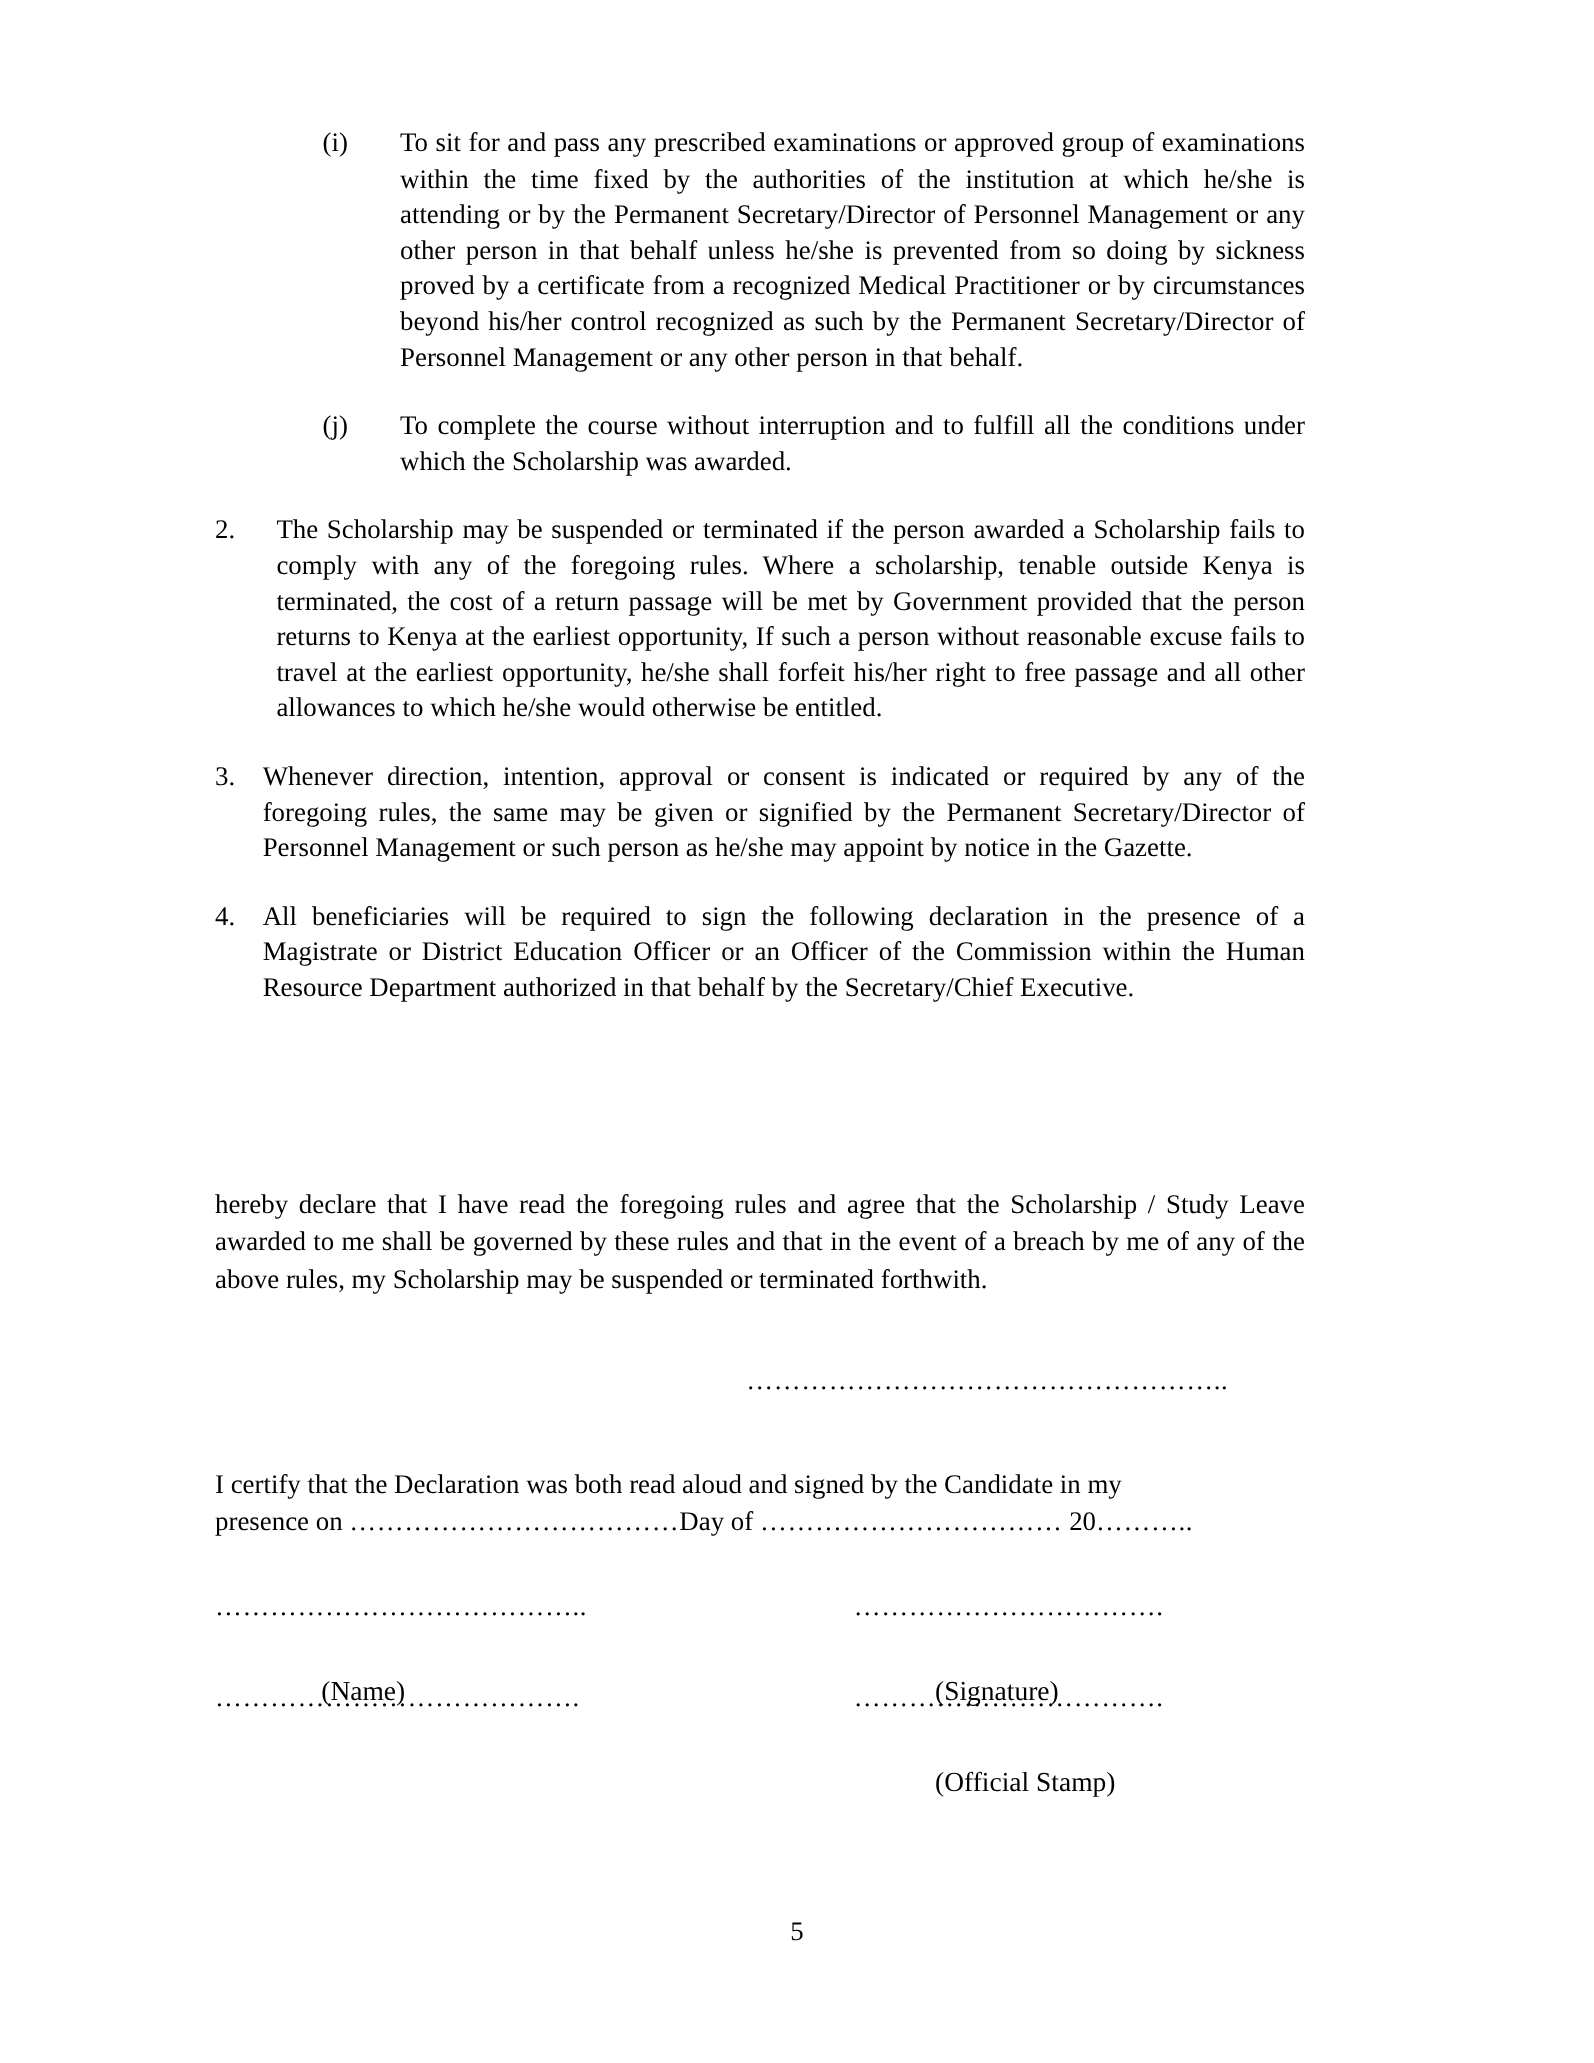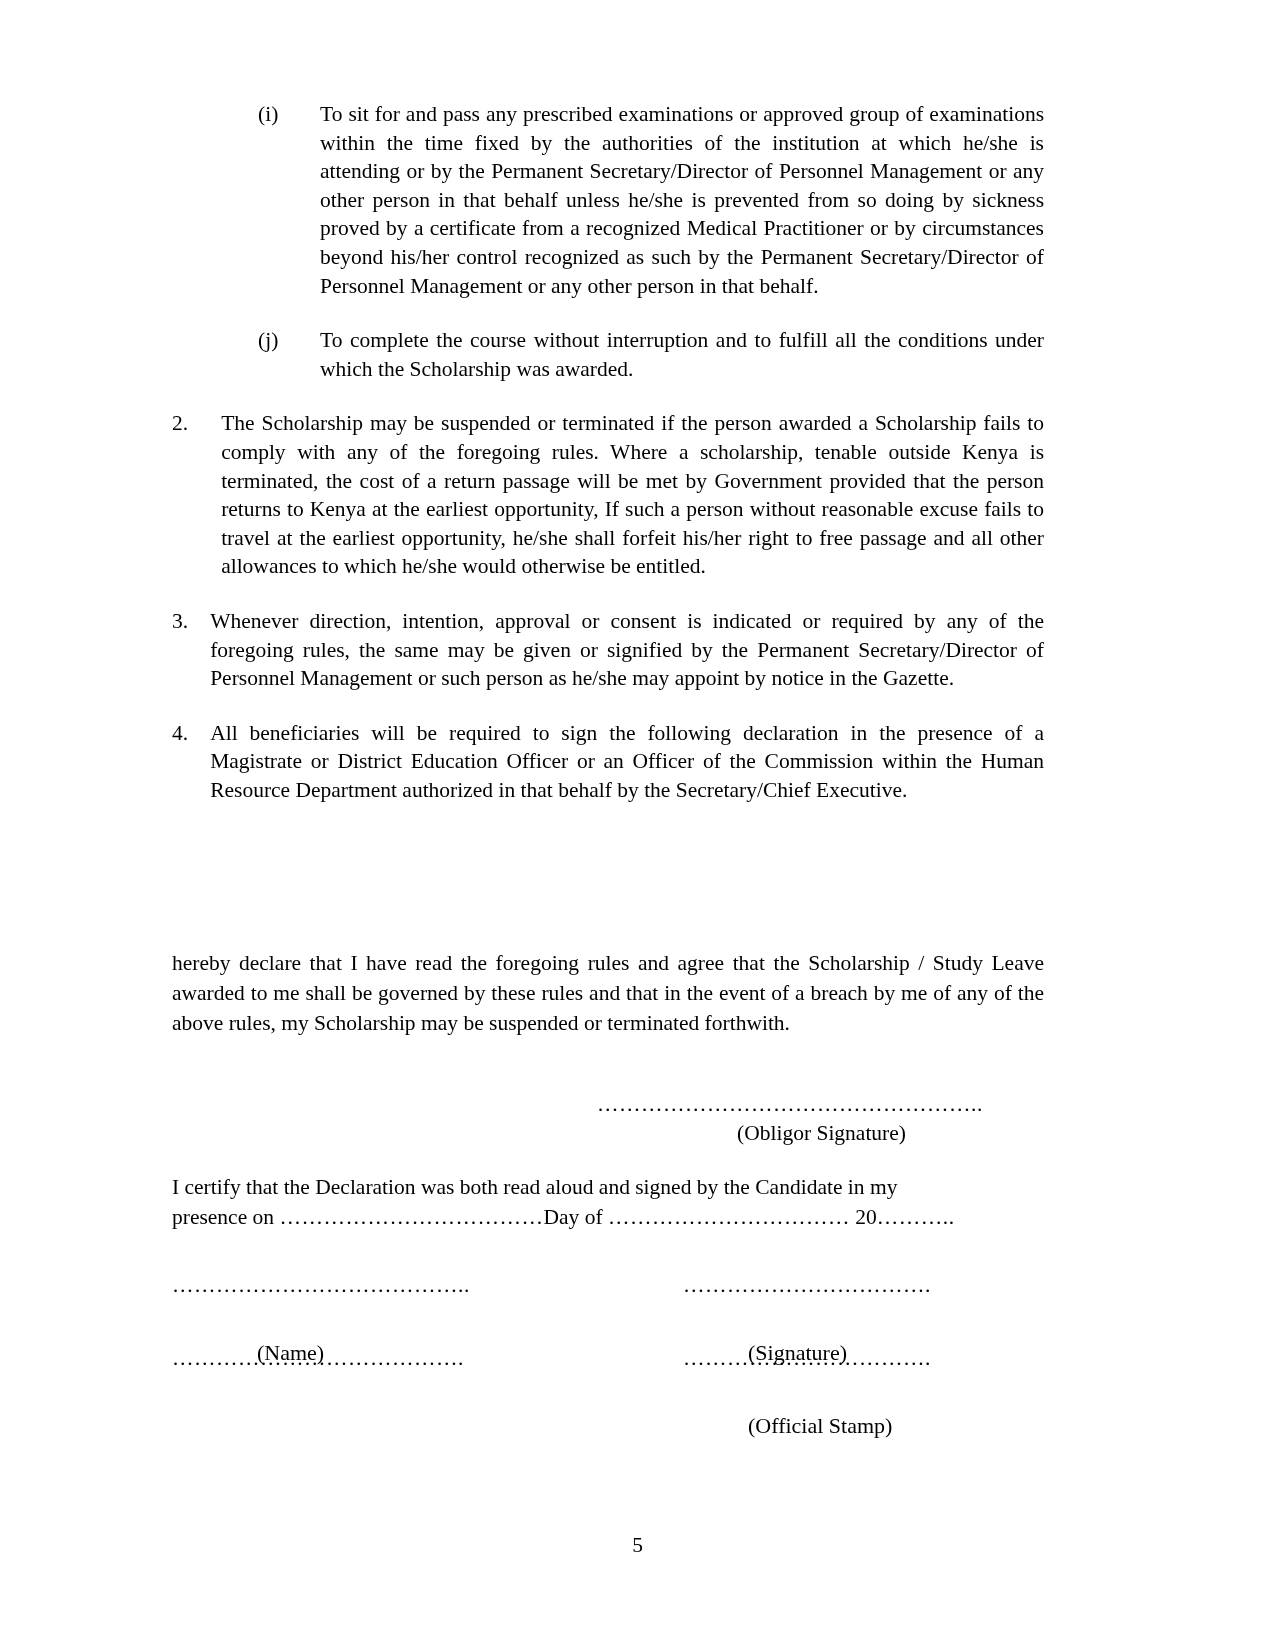--- a/index.html
+++ b/index.html
@@ -220,21 +220,20 @@
     </div>
 
   </div>
 
   <div class="declaration">
     <div class="decl-para">hereby declare that I have read the foregoing rules and agree that the Scholarship / Study Leave awarded to me shall be governed by these rules and that in the event of a breach by me of any of the above rules, my Scholarship may be suspended or terminated forthwith.</div>
   </div>
 
   <div class="obligor">
     <div class="obligor-dots dots">……………………………………………..</div>
-    <div class="obligor-label">(Obligor Signature)</div>
   </div>
 
   <div class="certify">
     <div class="certify-line1">I certify that the Declaration was both read aloud and signed by the Candidate in my</div>
     <div class="certify-line2"><span>presence on</span>&nbsp;<span class="dots">………………………………</span><span>Day of</span>&nbsp;<span class="dots">……………………………</span>&nbsp;<span>20</span><span class="dots">………..</span></div>
   </div>
 
   <div class="sig-grid row-1">
     <div class="sig-row">
       <div class="sig-col left">

